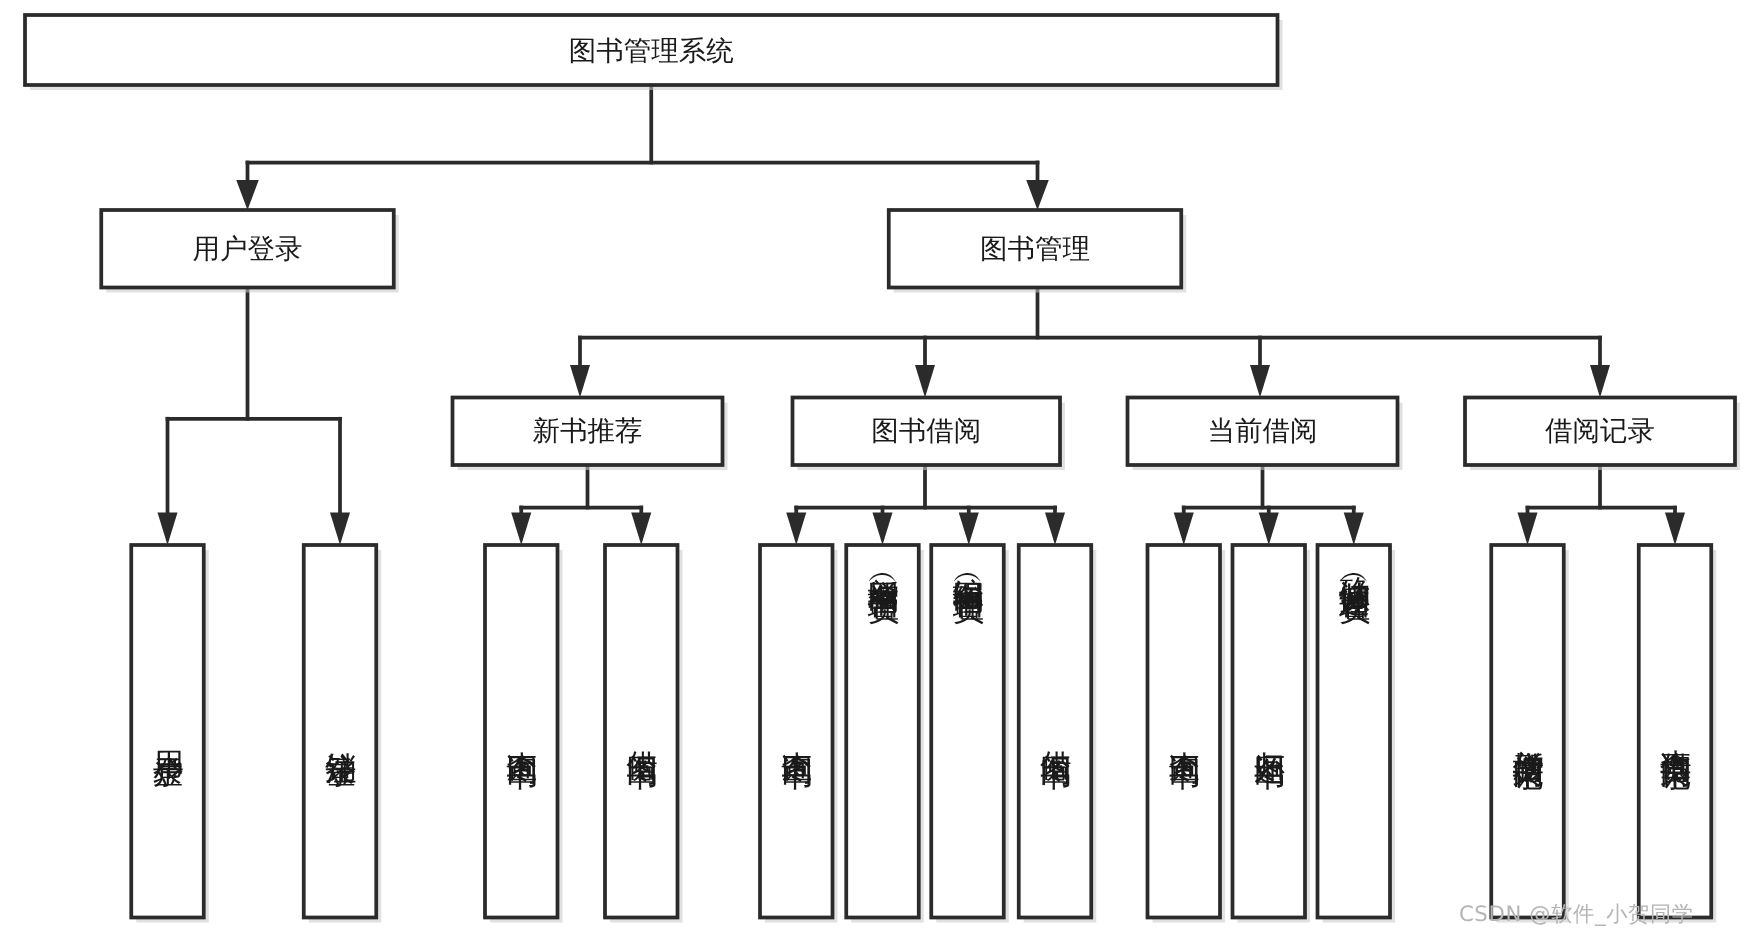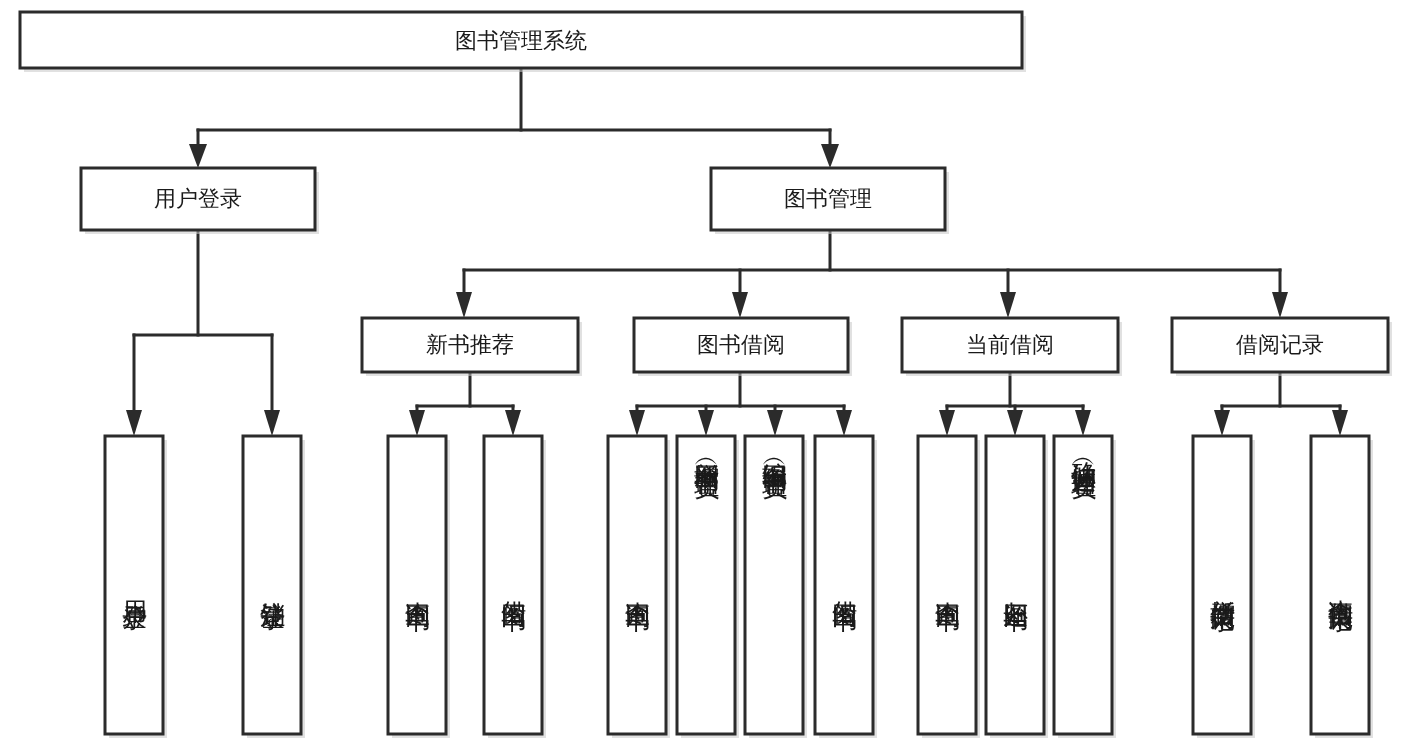--- a/index.html
+++ b/index.html
@@ -264,14 +264,15 @@
     <span class="leaf-label" style="margin-top:6px;">确认归还（管理员）</span>
   </div>
 
   <div class="leaf-label-wrap" style="left:1193px; top:436px; width:58px; height:298px;">
     <span class="leaf-label">新增借阅记录</span>
   </div>
   <div class="leaf-label-wrap" style="left:1311px; top:436px; width:58px; height:298px;">
     <span class="leaf-label">查询借阅记录</span>
   </div>
 
+  <div class="watermark">CSDN @软件_小贺同学</div>
 
 </div>
 
 </body></html>

